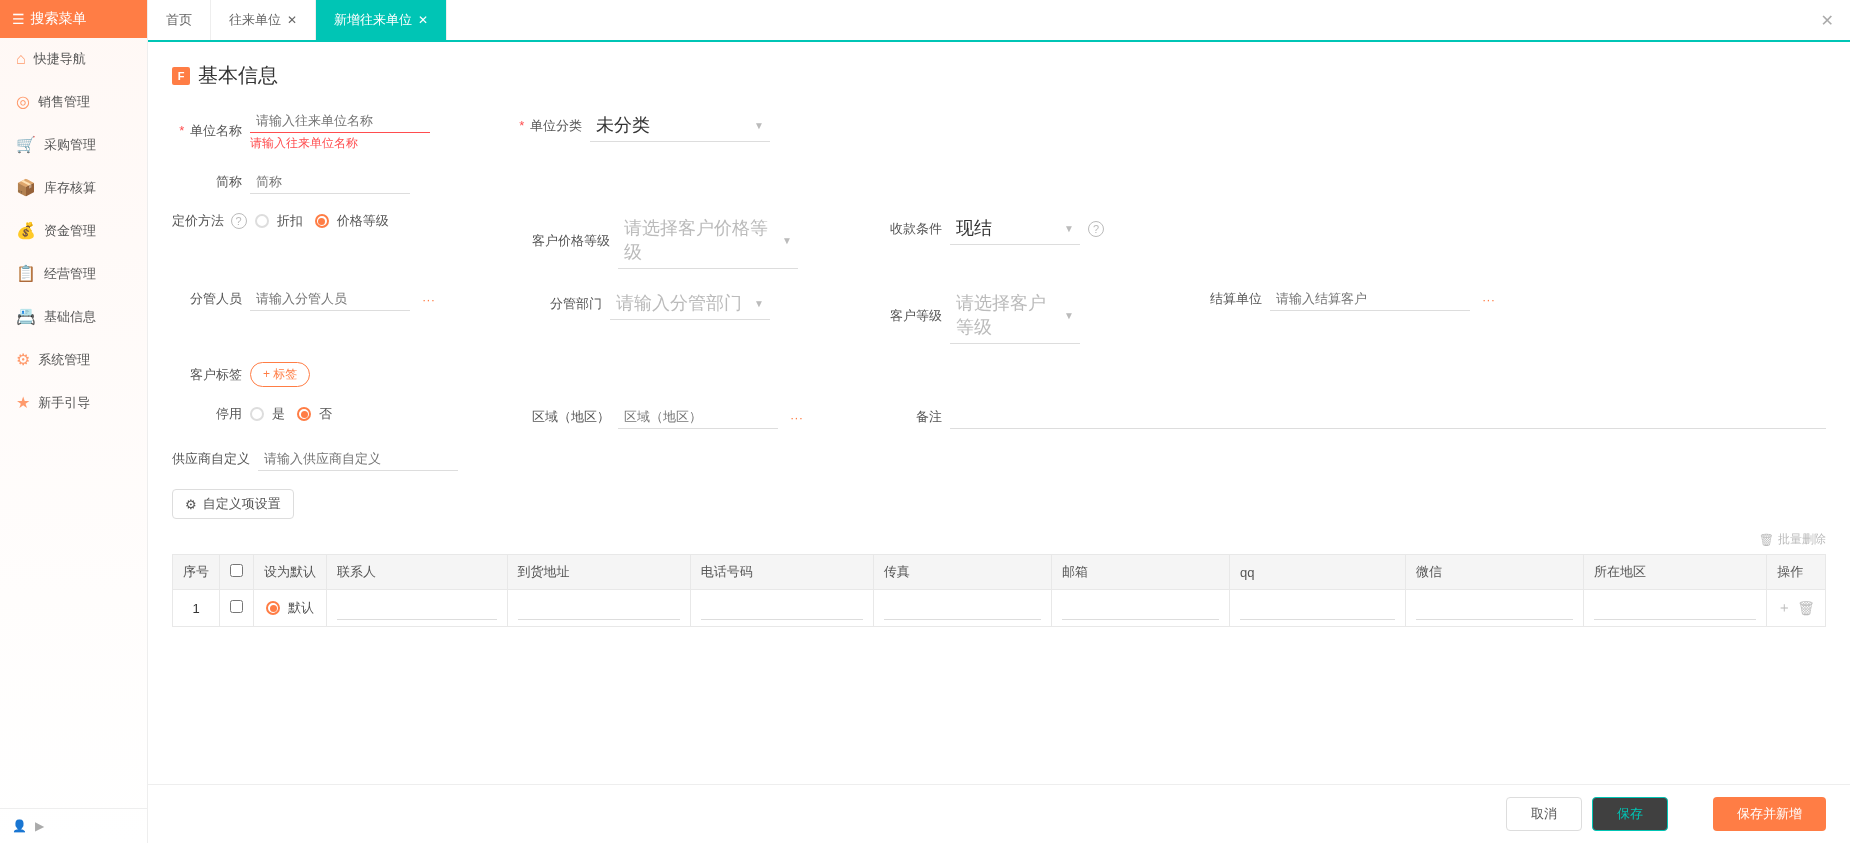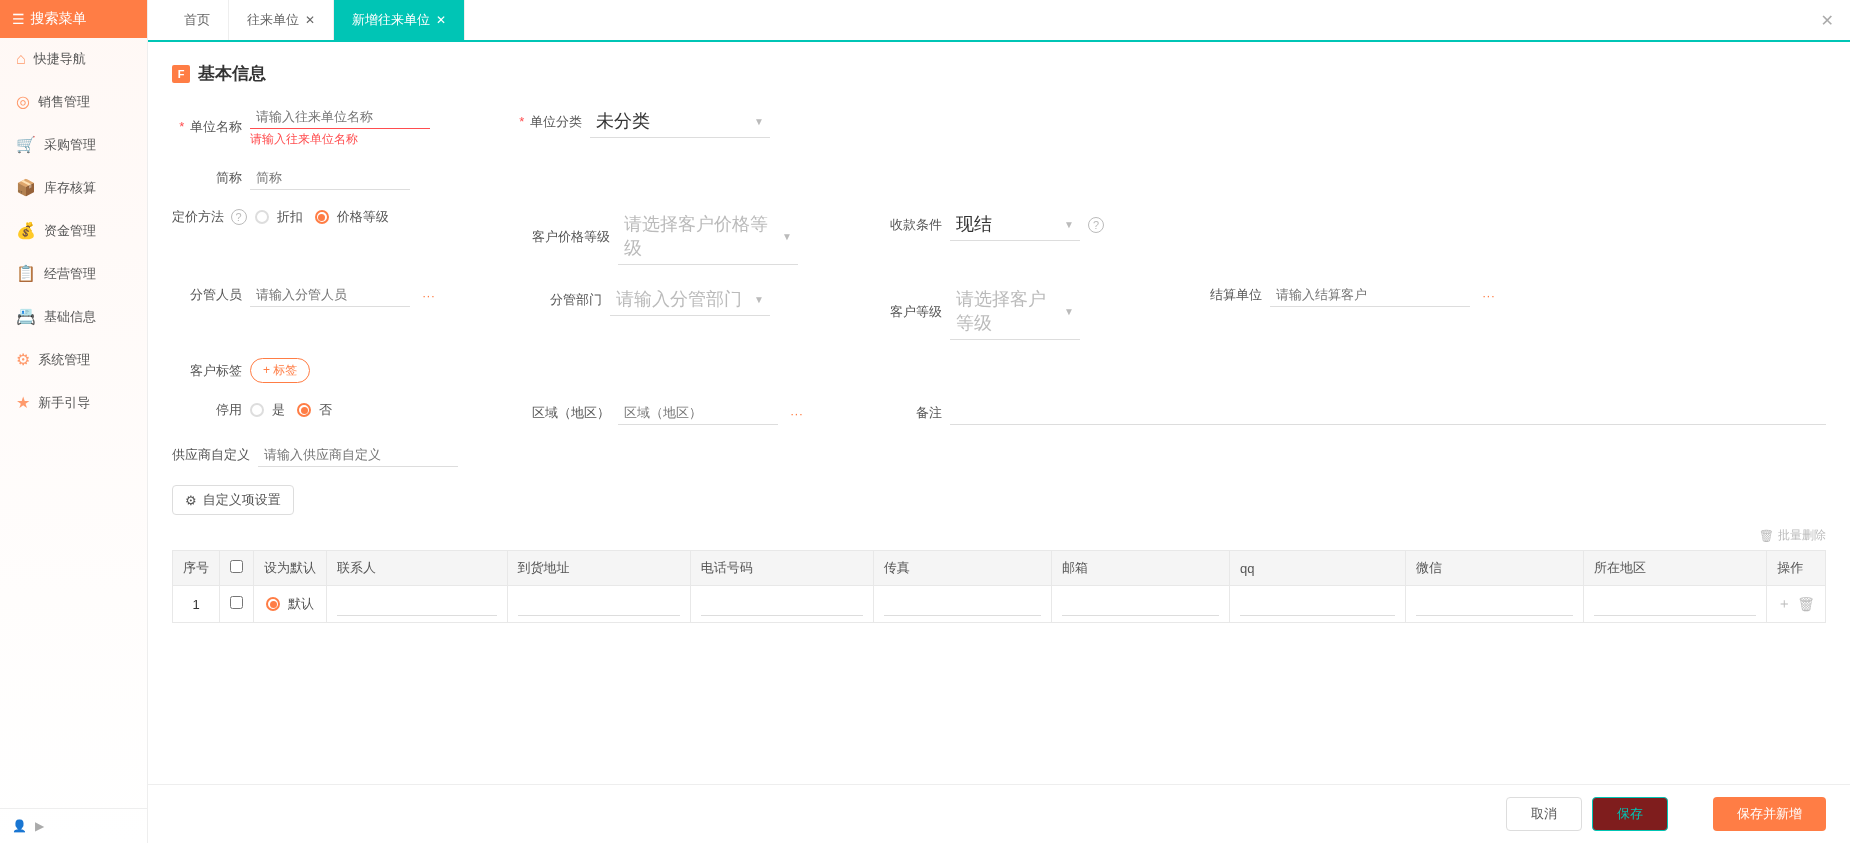--- a/index.html
+++ b/index.html
@@ -55,21 +55,20 @@
 
     
     .tab-bar {
       display: flex;
       align-items: center;
       background: #fff;
       border-bottom: 2px solid #00c5b5;
       height: 42px;
       flex-shrink: 0;
       position: relative;
-      padding-left: 18px;
     }
     .tab {
       display: flex;
       align-items: center;
       padding: 0 18px;
       height: 100%;
       font-size: 13px;
       color: #666;
       cursor: pointer;
       gap: 6px;
@@ -111,22 +110,22 @@
       background: #ff7d45;
       border-radius: 2px;
       display: flex;
       align-items: center;
       justify-content: center;
       color: white;
       font-size: 11px;
       font-weight: bold;
     }
     .section-title {
-      font-size: 17px;
-      font-weight: bold;
+      font-size: 20px;
+      font-weight: normal;
       color: #333;
     }
 
     
     .form-row {
       display: flex;
       align-items: flex-start;
       margin-bottom: 18px;
       gap: 0;
     }
@@ -305,21 +304,21 @@
       border-radius: 4px;
       background: #fff;
       color: #555;
       font-size: 13px;
       cursor: pointer;
     }
     .btn-save {
       padding: 7px 24px;
       border: 1px solid #00c5b5;
       border-radius: 4px;
-      background: #7f1d1d;
+      background: #404040;
       color: #00c5b5;
       font-size: 13px;
       cursor: pointer;
     }
     .btn-save-new {
       padding: 7px 24px;
       border: none;
       border-radius: 4px;
       background: #ff7d45;
       color: white;

